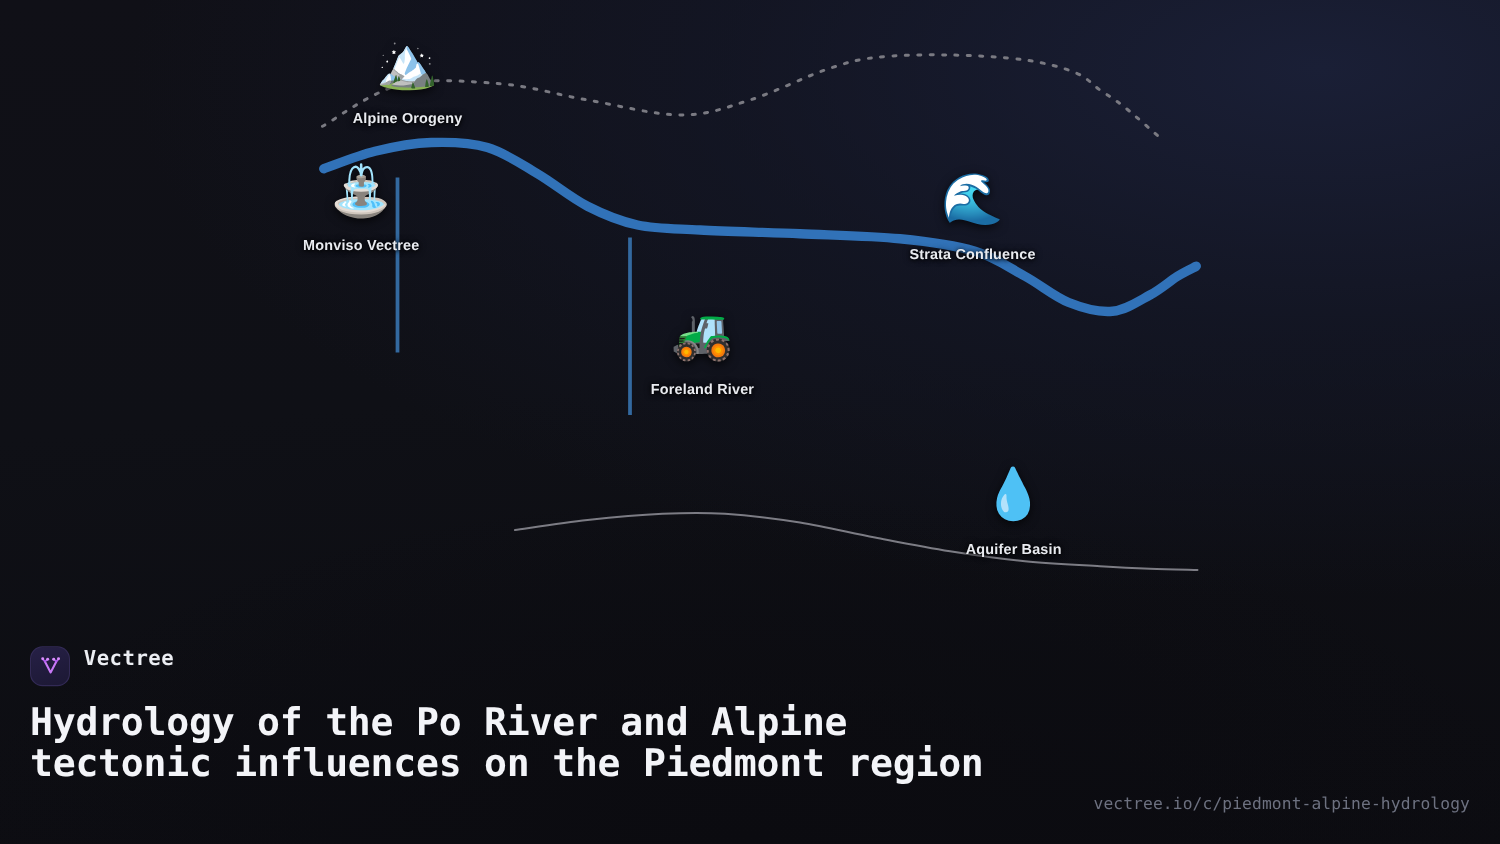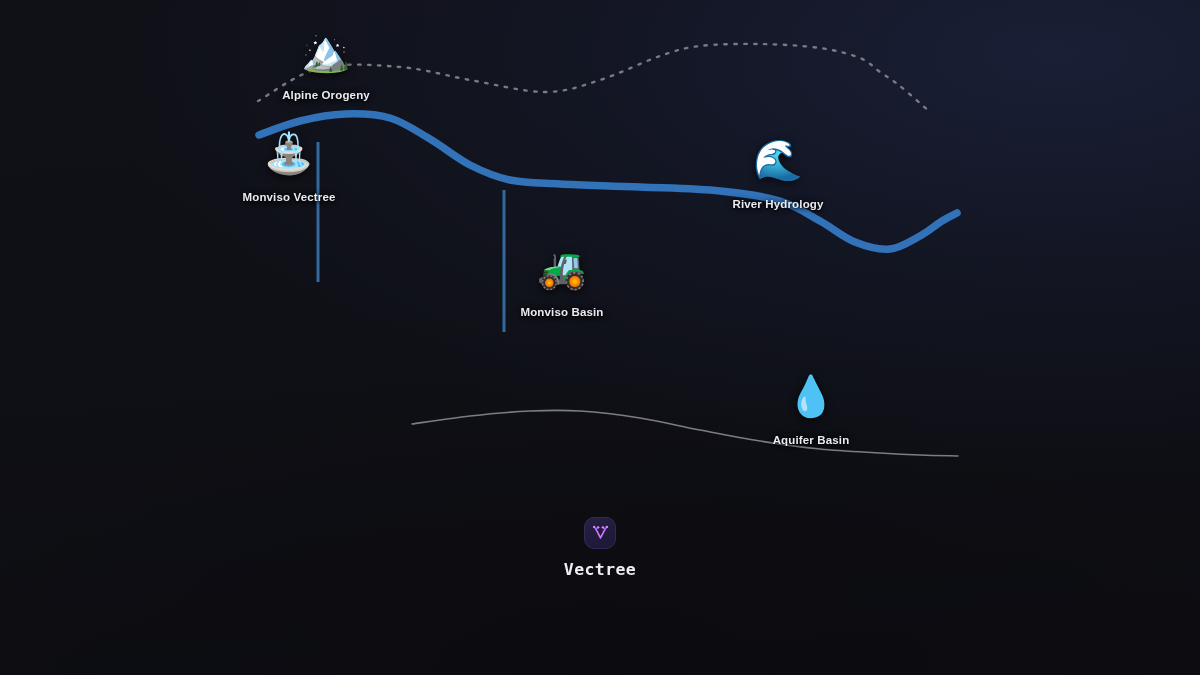--- a/index.html
+++ b/index.html
@@ -56,24 +56,22 @@
 
   
   #footer {
     position:absolute;
     left:0; right:0; bottom:0;
     height:182px;
     padding:24px 24px 18px 24px;
   }
   #brand-row {
     display:flex;
-    align-items:center;
     gap:11px;
     height:32px;
-    flex-direction:column;
   }
   #brand-logo {
     width:32px; height:32px;
     border-radius:10px;
     background:linear-gradient(160deg,#262046 0%,#1c1834 100%);
     border:1px solid #322a55;
     display:flex; align-items:center; justify-content:center;
     flex:none;
   }
   #brand-name {
@@ -121,25 +119,25 @@
         <div class="node" style="left: 326px; top: 66px;">
           <div class="node-icon">🏔️</div>
           <div class="node-label">Alpine Orogeny</div>
         </div>
         <div class="node" style="left: 289px; top: 168px;">
           <div class="node-icon">⛲</div>
           <div class="node-label">Monviso Vectree</div>
         </div>
         <div class="node" style="left: 778px; top: 175px;">
           <div class="node-icon">🌊</div>
-          <div class="node-label">River Hydrology</div>
+          <div class="node-label">Strata Confluence</div>
         </div>
         <div class="node" style="left: 562px; top: 283px;">
           <div class="node-icon">🚜</div>
-          <div class="node-label">Monviso Basin</div>
+          <div class="node-label">Foreland River</div>
         </div>
         <div class="node" style="left: 811px; top: 411px;">
           <div class="node-icon">💧</div>
           <div class="node-label">Aquifer Basin</div>
         </div>
       </div>
   </div>
 
   <div id="footer">
 
@@ -151,16 +149,18 @@
           <path d="M17.8 6.6 L19.8 4.2 M17.8 6.6 L15.5 4.6" stroke="#b45cf0" stroke-width="1.7" stroke-linecap="round"></path>
           <circle cx="4.0" cy="3.7" r="1.5" fill="#d98bff"></circle>
           <circle cx="9.0" cy="4.2" r="1.5" fill="#d98bff"></circle>
           <circle cx="20.0" cy="3.7" r="1.5" fill="#d98bff"></circle>
           <circle cx="15.1" cy="4.2" r="1.5" fill="#d98bff"></circle>
         </svg>
       </div>
       <div id="brand-name">Vectree</div>
     </div>
 
+    <h1 id="doc-title">Hydrology of the Po River and Alpine tectonic influences on the Piedmont region</h1>
 
+    <div id="doc-url">vectree.io/c/piedmont-alpine-hydrology</div>
   </div>
 
 </div>
 
 </body></html>

